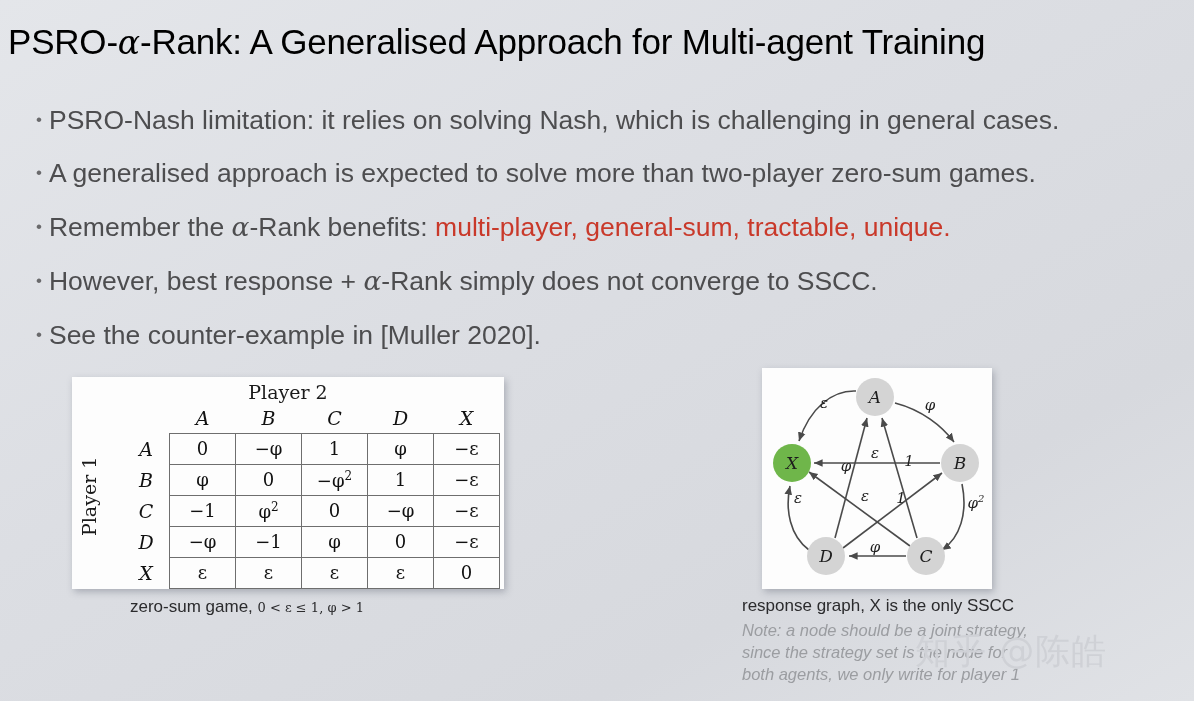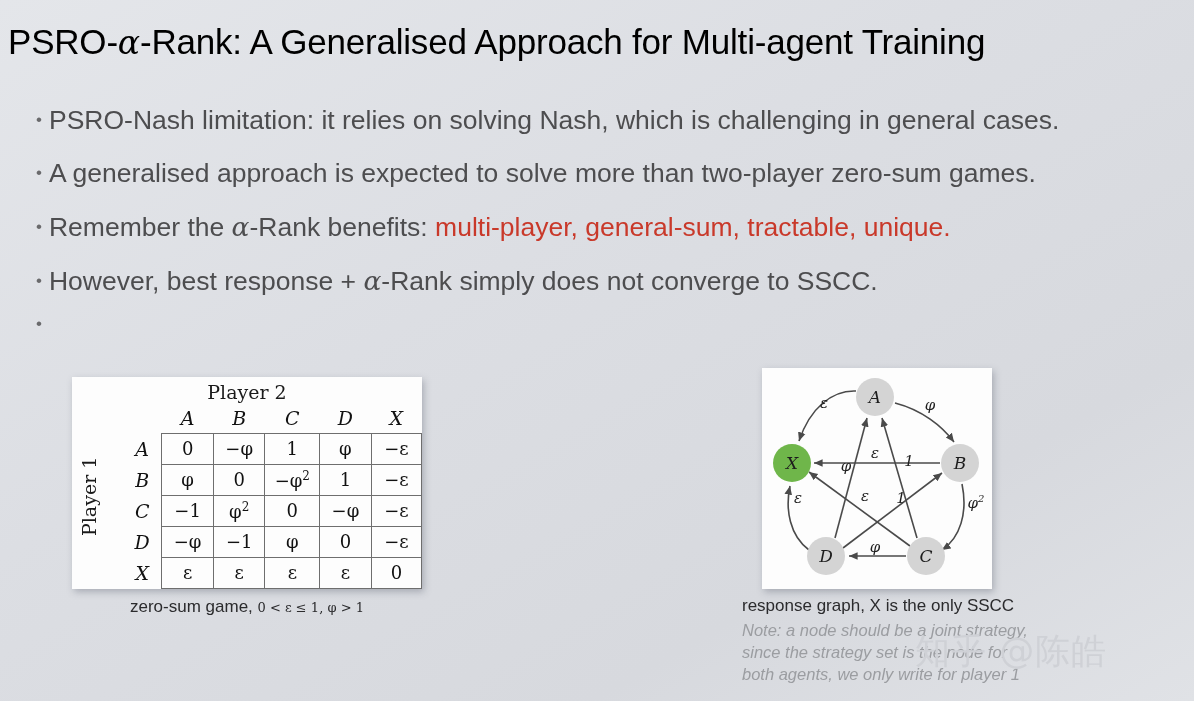--- a/index.html
+++ b/index.html
@@ -29,21 +29,21 @@
   .bullet .dot{
     font-size:17px;color:#6a6a6c;margin-right:7px;line-height:1;
     position:relative;top:-4px;
   }
   .bullet .txt{display:inline-block;}
   .mathi{font-family:"DejaVu Serif",serif;font-style:italic;}
   .red{color:#c9392a;}
 
   
   .matrix-card{
-    position:absolute;left:72px;top:377px;width:350px;height:212px;
+    position:absolute;left:72px;top:377px;width:432px;height:212px;
     background:#fdfdfd;box-shadow:2px 3px 7px rgba(90,95,110,.38);
   }
   .matrix-inner{
     position:absolute;left:0;top:0;width:100%;height:100%;
     font-family:"DejaVu Serif",serif;
   }
   .p2label{
     position:absolute;top:4px;left:0;width:100%;text-align:center;
     font-size:19px;color:#1a1a1a;
   }
@@ -121,20 +121,21 @@
       <div class="bullet">
         <span class="dot">•</span>
         <span class="txt"><span>Remember the </span><span class="mathi">α</span><span>-Rank benefits: </span><span class="red">multi-player, general-sum, tractable, unique.</span></span>
       </div>
       <div class="bullet">
         <span class="dot">•</span>
         <span class="txt"><span>However, best response + </span><span class="mathi">α</span><span>-Rank simply does not converge to SSCC.</span></span>
       </div>
       <div class="bullet">
         <span class="dot">•</span>
+        <span class="txt"><span>See the counter-example in [Muller 2020].</span></span>
       </div>
     </div>
 
   <div class="matrix-card">
     <div class="matrix-inner">
       <div class="p2label">Player 2</div>
       <div class="p1label">Player 1</div>
       <table class="payoff">
         <tbody id="payoff-body">
             <tr>

